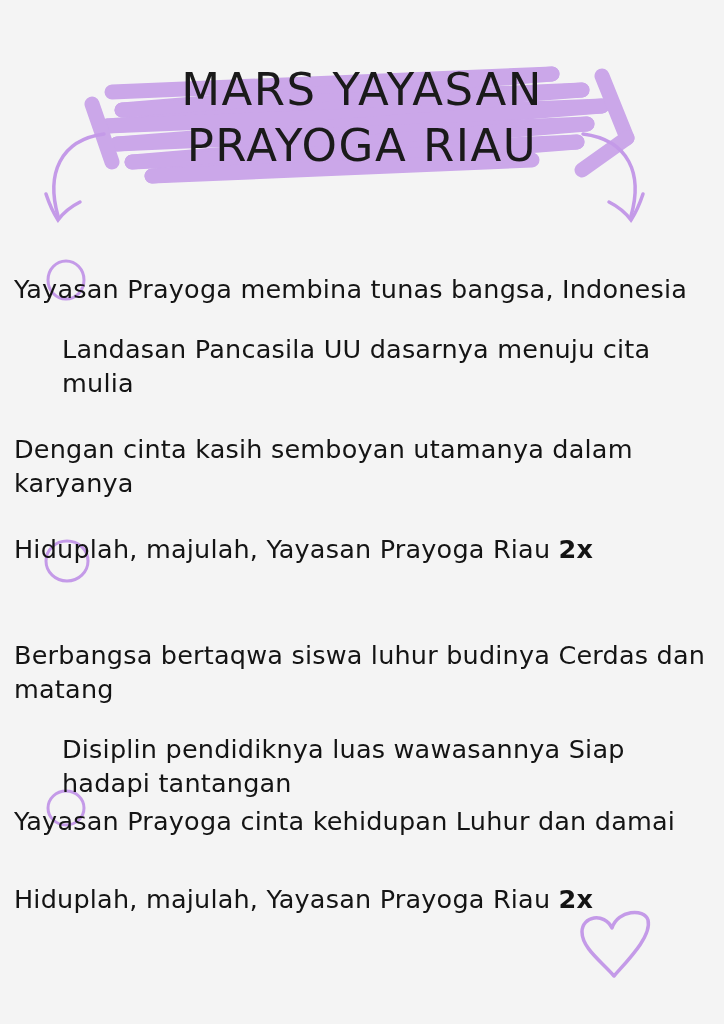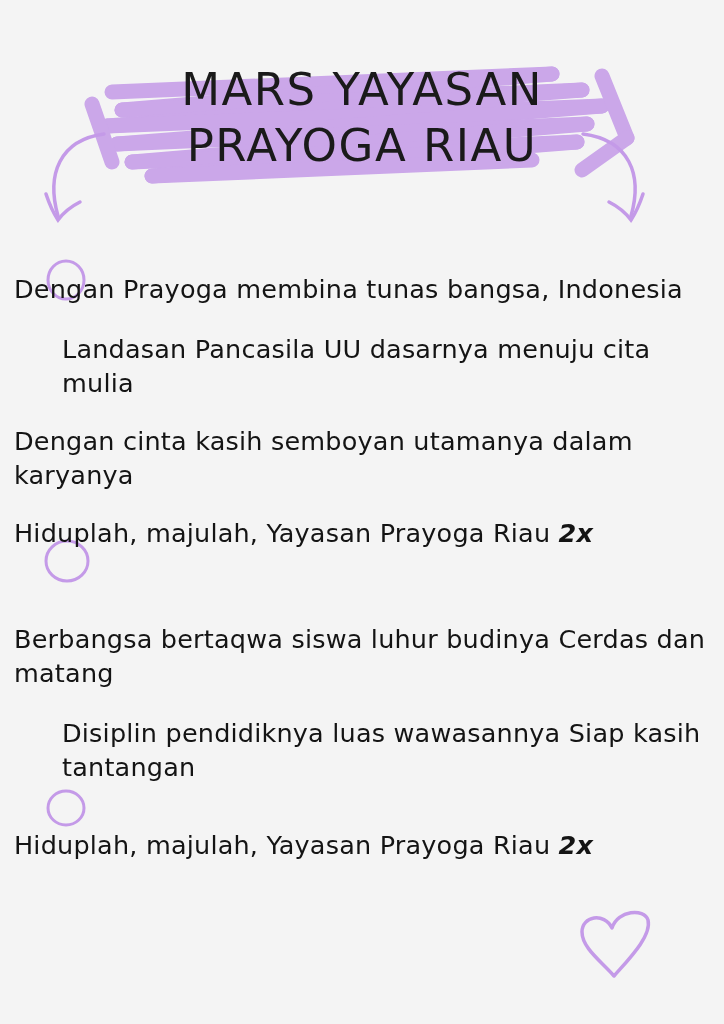--- a/index.html
+++ b/index.html
@@ -73,23 +73,22 @@
   .line {
     font-family: "DejaVu Sans", sans-serif;
     font-size: 25.5px;
     line-height: 34px;
     color: #141414;
     letter-spacing: 0.2px;
     font-weight: 400;
   }
   .line .rep {
     font-weight: bold;
-    font-style: italic;
   }
-  .gap-24 { margin-top: 24px; }
+  .gap-24 { margin-top: 32px; }
   .gap-26 { margin-top: 26px; margin-left: 48px; }
   .gap-44 { margin-top: 44px; }
   .gap-4  { margin-top: 4px; }
   .gap-50 { margin-top: 72px; }
 </style>
 </head>
 <body>
 
 <div class="page">
 
@@ -137,35 +136,38 @@
   <svg class="doodle circle-3" viewBox="0 0 44 40">
     <ellipse cx="22" cy="20" rx="18" ry="17" stroke="#c49ae8" stroke-width="3" fill="none"></ellipse>
   </svg>
 
   <svg class="doodle heart" viewBox="0 0 90 90">
     <path d="M12,34 C12,18 34,14 42,30 C48,12 74,10 78,22 C82,38 58,62 44,78 C32,64 12,50 12,34 Z" stroke="#c49ae8" stroke-width="3.5" fill="none" stroke-linecap="round" stroke-linejoin="round"></path>
   </svg>
 
   <div class="lyrics">
     <div class="line">
-      <span>Dengan Prayoga membina tunas bangsa, Indonesia</span><span class="rep"></span>
+      <span>Yayasan Prayoga membina tunas bangsa, Indonesia</span><span class="rep"></span>
     </div>
     <div class="line gap-26">
       <span>Landasan Pancasila UU dasarnya menuju cita mulia</span><span class="rep"></span>
     </div>
     <div class="line gap-24">
       <span>Dengan cinta kasih semboyan utamanya dalam karyanya</span><span class="rep"></span>
     </div>
     <div class="line gap-24">
       <span>Hiduplah, majulah, Yayasan Prayoga Riau </span><span class="rep">2x</span>
     </div>
     <div class="line gap-50">
       <span>Berbangsa bertaqwa siswa luhur budinya Cerdas dan matang</span><span class="rep"></span>
     </div>
     <div class="line gap-26">
-      <span>Disiplin pendidiknya luas wawasannya Siap kasih tantangan</span><span class="rep"></span>
+      <span>Disiplin pendidiknya luas wawasannya Siap hadapi tantangan</span><span class="rep"></span>
+    </div>
+    <div class="line gap-4">
+      <span>Yayasan Prayoga cinta kehidupan Luhur dan damai</span><span class="rep"></span>
     </div>
     <div class="line gap-44">
       <span>Hiduplah, majulah, Yayasan Prayoga Riau </span><span class="rep">2x</span>
     </div>
   </div>
 
 </div>
 
 </body></html>

